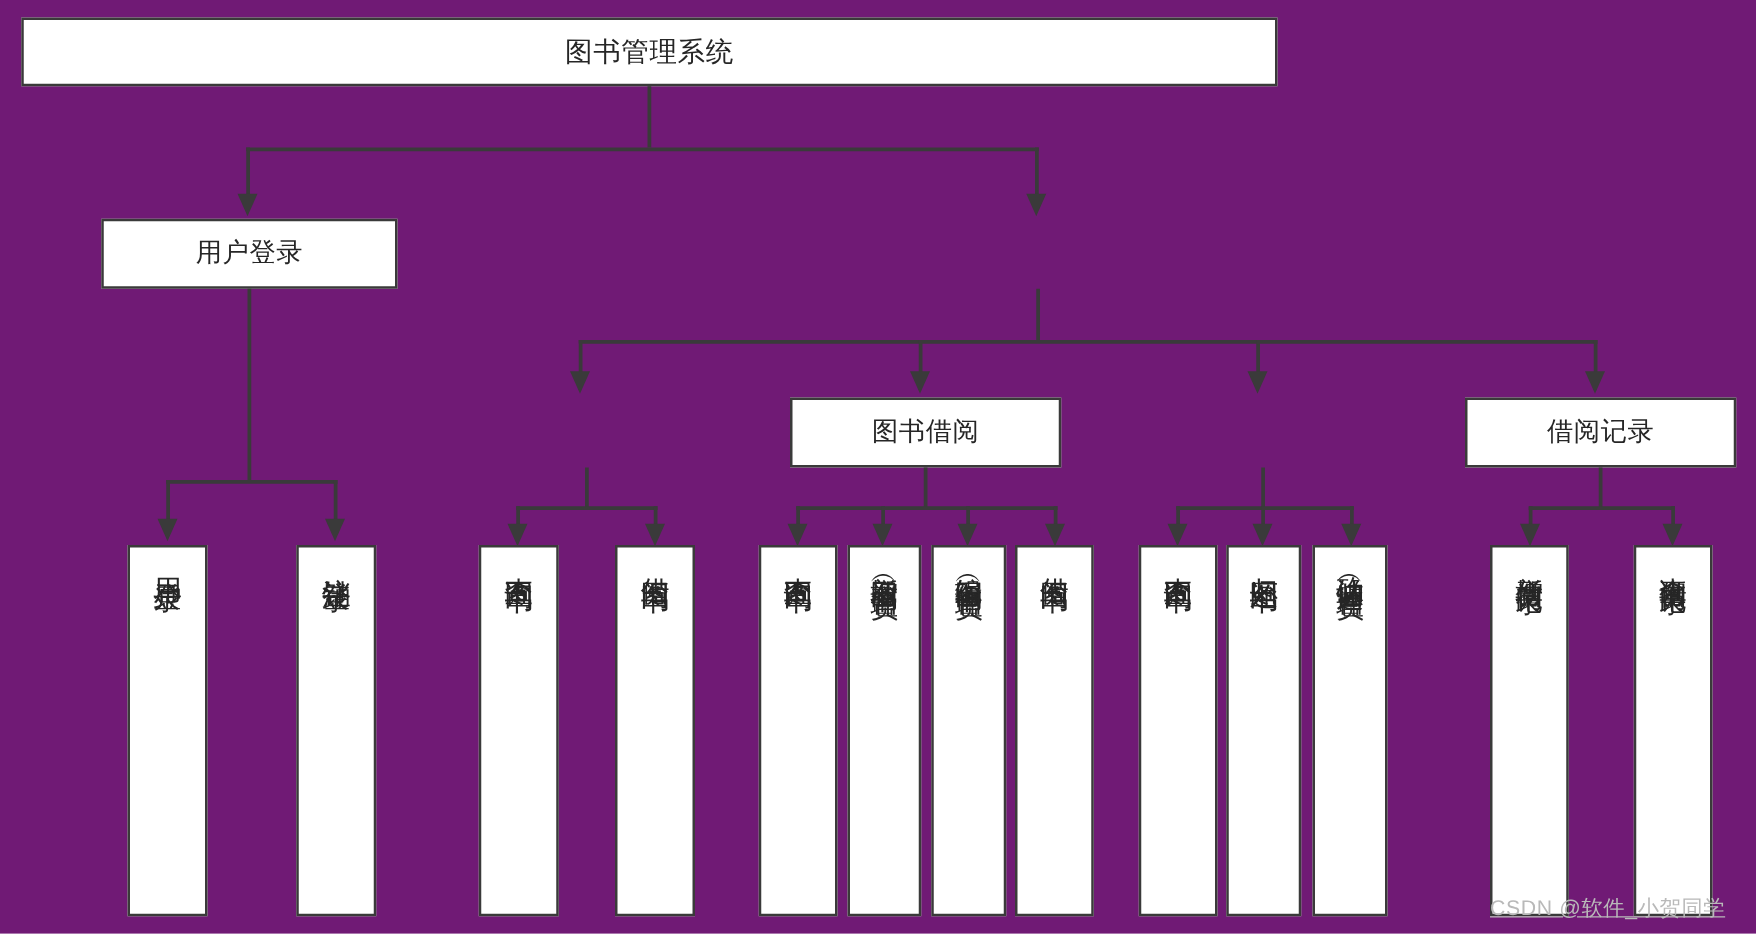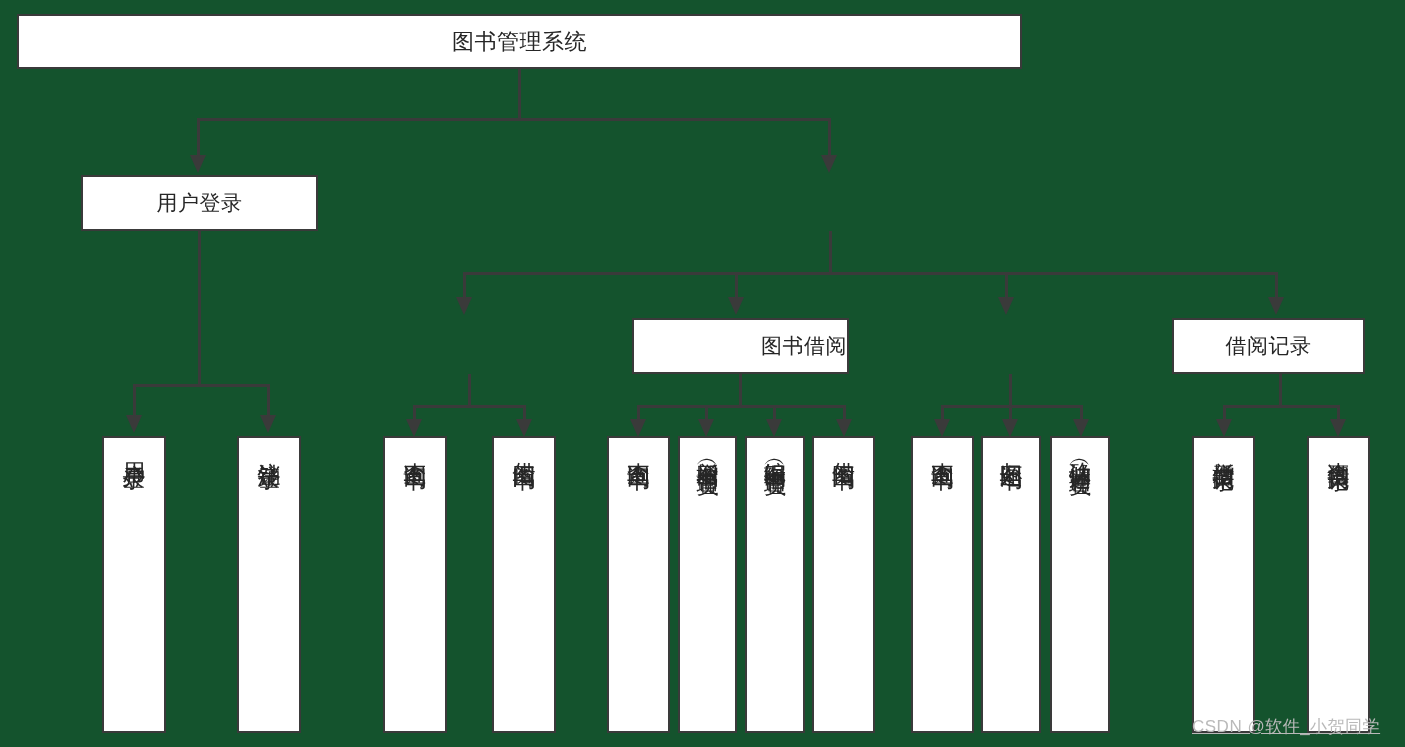--- a/index.html
+++ b/index.html
@@ -8,21 +8,21 @@
     padding: 0;
     background: #ffffff;
   }
   body {
     font-family: "Liberation Sans", "DejaVu Sans", sans-serif;
   }
   #canvas {
     position: relative;
     width: 1405px;
     height: 747px;
-    background: #14532d;
+    background: #701a75;
     overflow: hidden;
   }
   
   .node {
     position: absolute;
     box-sizing: border-box;
     background: #ffffff;
     border: 2px solid #3a3a3a;
     display: flex;
     align-items: center;
@@ -121,24 +121,24 @@
   <div class="ln h" style="left:463px; top:272px; width:815px; height:3px;"></div>
   <div class="ln v" style="left:463px; top:272px; width:3px; height:30px;"></div>
   <div class="arrow" style="left:456px; top:297px;"></div>
   <div class="ln v" style="left:735px; top:272px; width:3px; height:30px;"></div>
   <div class="arrow" style="left:728px; top:297px;"></div>
   <div class="ln v" style="left:1005px; top:272px; width:3px; height:30px;"></div>
   <div class="arrow" style="left:998px; top:297px;"></div>
   <div class="ln v" style="left:1275px; top:272px; width:3px; height:30px;"></div>
   <div class="arrow" style="left:1268px; top:297px;"></div>
 
-  <div class="node h2" style="left:632px; top:318px; width:217px; height:56px;justify-content:flex-end;">
+  <div class="node h2" style="left:632px; top:318px; width:217px; height:56px;">
     <span class="label">图书借阅</span>
   </div>
-  <div class="node h2" style="left:1172px; top:318px; width:193px; height:56px;">
+  <div class="node h2" style="left:1172px; top:318px; width:217px; height:56px;">
     <span class="label">借阅记录</span>
   </div>
 
   <div class="ln v" style="left:468px; top:374px; width:3px; height:33px;"></div>
   <div class="ln h" style="left:413px; top:405px; width:113px; height:3px;"></div>
   <div class="ln v" style="left:413px; top:405px; width:3px; height:20px;"></div>
   <div class="arrow" style="left:406px; top:419px;"></div>
   <div class="ln v" style="left:523px; top:405px; width:3px; height:20px;"></div>
   <div class="arrow" style="left:516px; top:419px;"></div>
 

